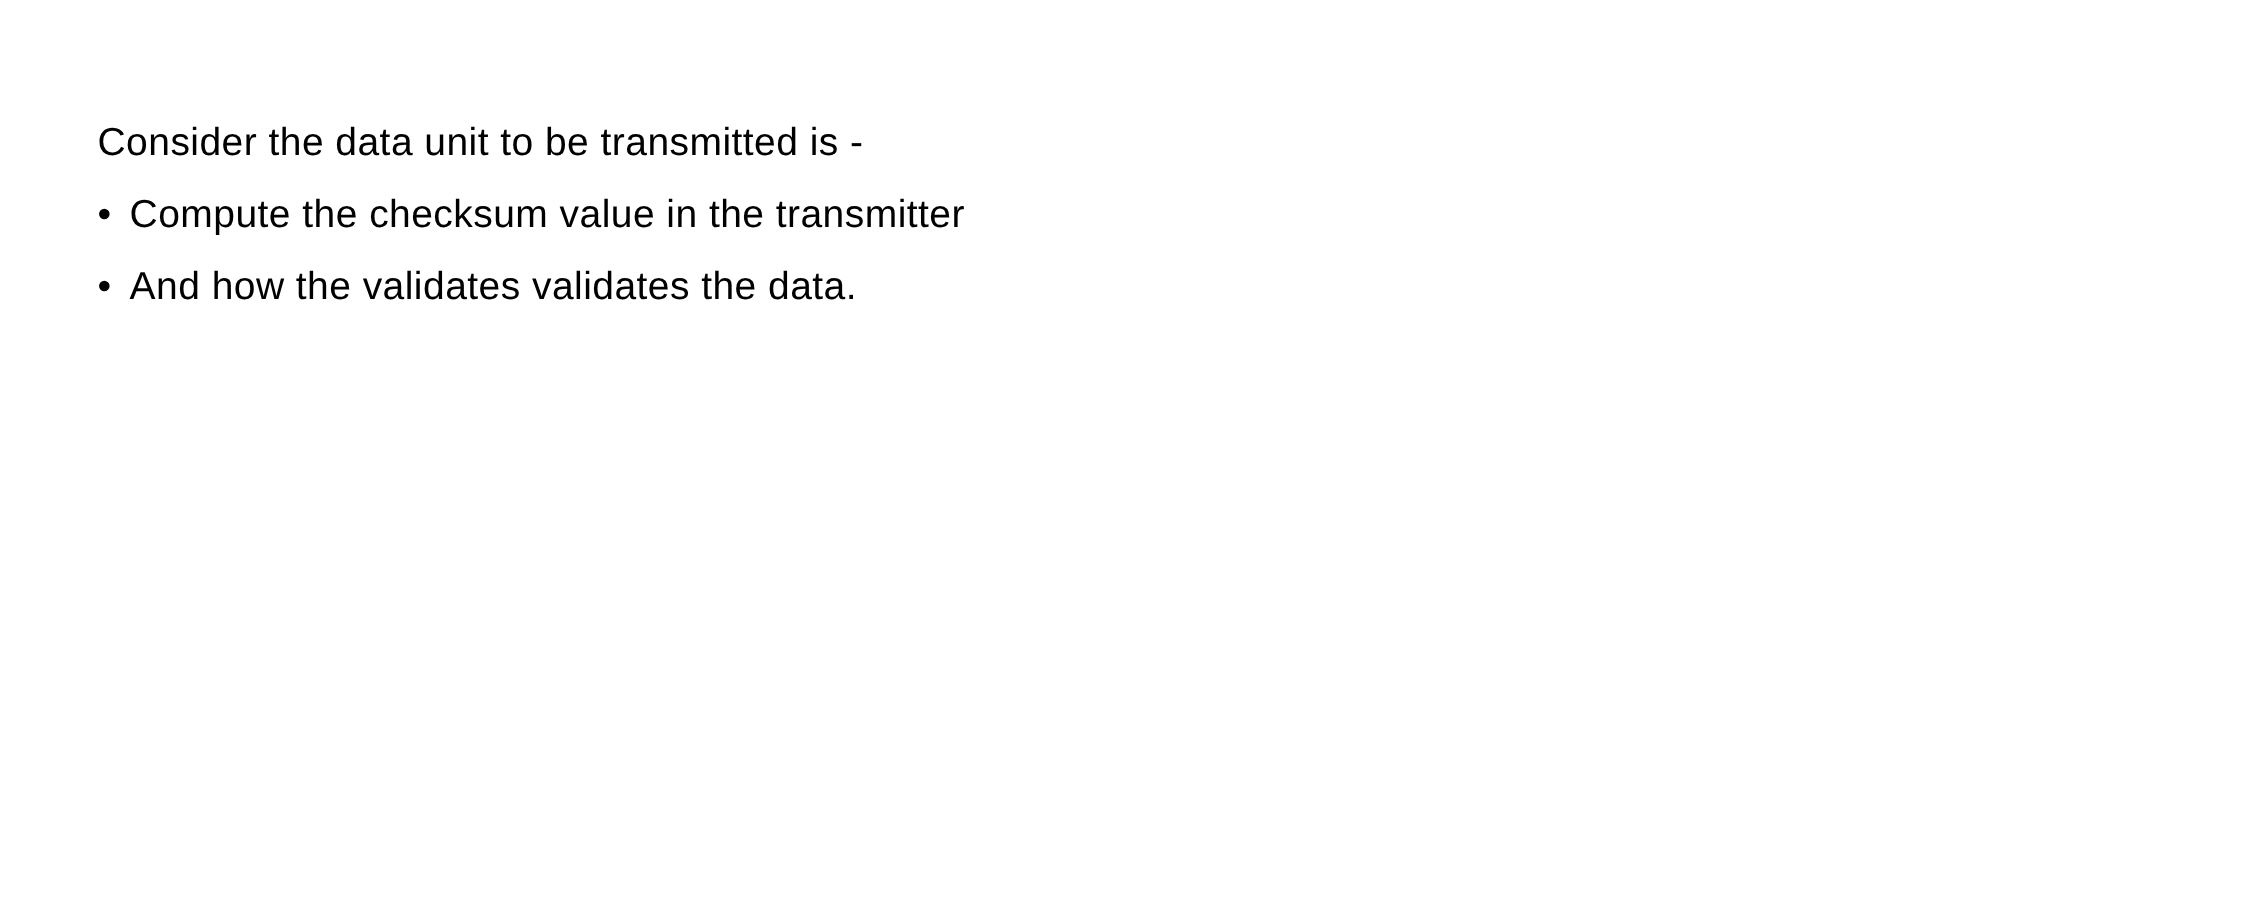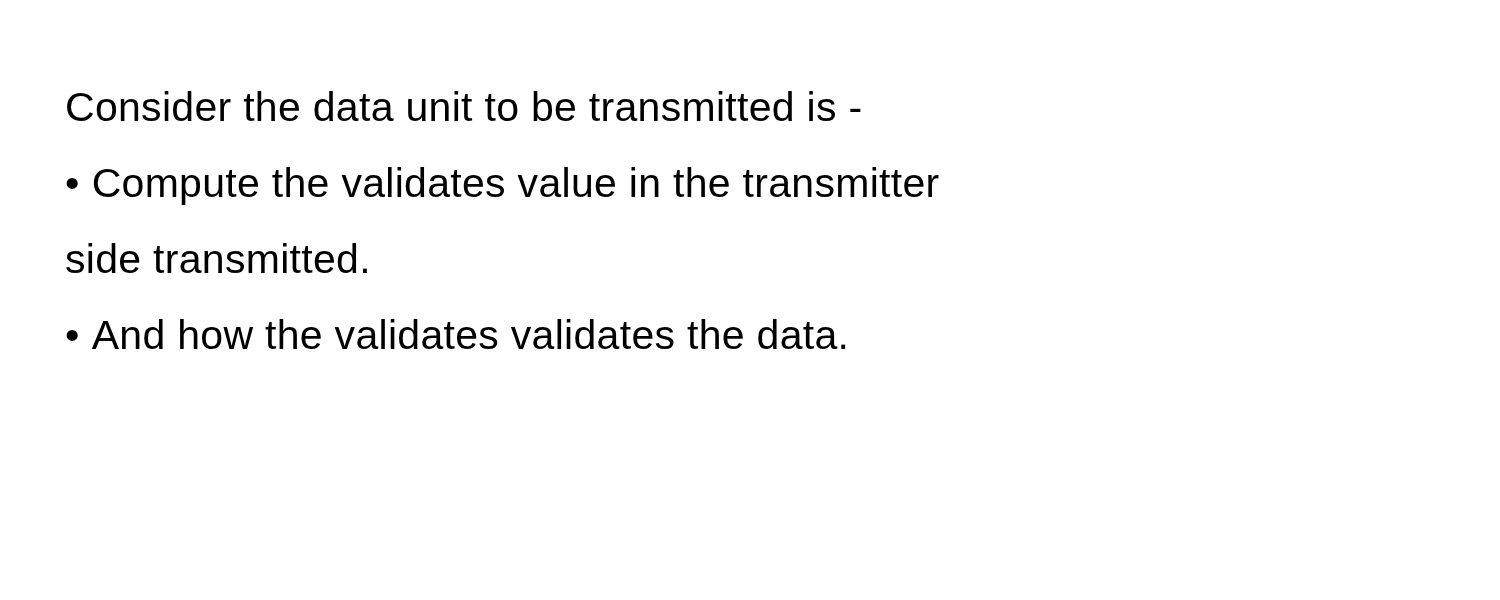--- a/index.html
+++ b/index.html
@@ -9,21 +9,21 @@
     }
     body {
       font-family: -apple-system, BlinkMacSystemFont, 'Segoe UI', Helvetica, Arial, sans-serif;
       background: #ffffff;
       width: 1500px;
       height: 600px;
       padding: 70px 65px;
       color: #000000;
     }
     .content {
-      font-size: 41px;
+      font-size: 26px;
       line-height: 1.85;
       letter-spacing: 0.3px;
     }
     .paragraph {
       margin-bottom: 0;
     }
     .bullet-item {
       display: flex;
       align-items: flex-start;
     }
@@ -37,22 +37,19 @@
   </style>
 </head>
 <body>
 
 <div class="content">
   <div class="paragraph">
     <span>Consider the data unit to be transmitted is -</span>
   </div>
   <div class="bullet-item">
     <span class="bullet-marker">•</span>
-    <span class="bullet-text">Compute the validates value in the transmitter</span>
-  </div>
-  <div class="paragraph">
-    <span>side transmitted.</span>
+    <span class="bullet-text">Compute the checksum value in the transmitter</span>
   </div>
   <div class="bullet-item">
     <span class="bullet-marker">•</span>
     <span class="bullet-text">And how the validates validates the data.</span>
   </div>
 </div>
 
 </body></html>

